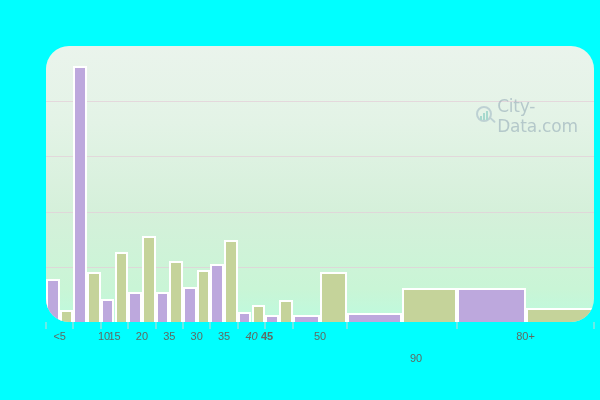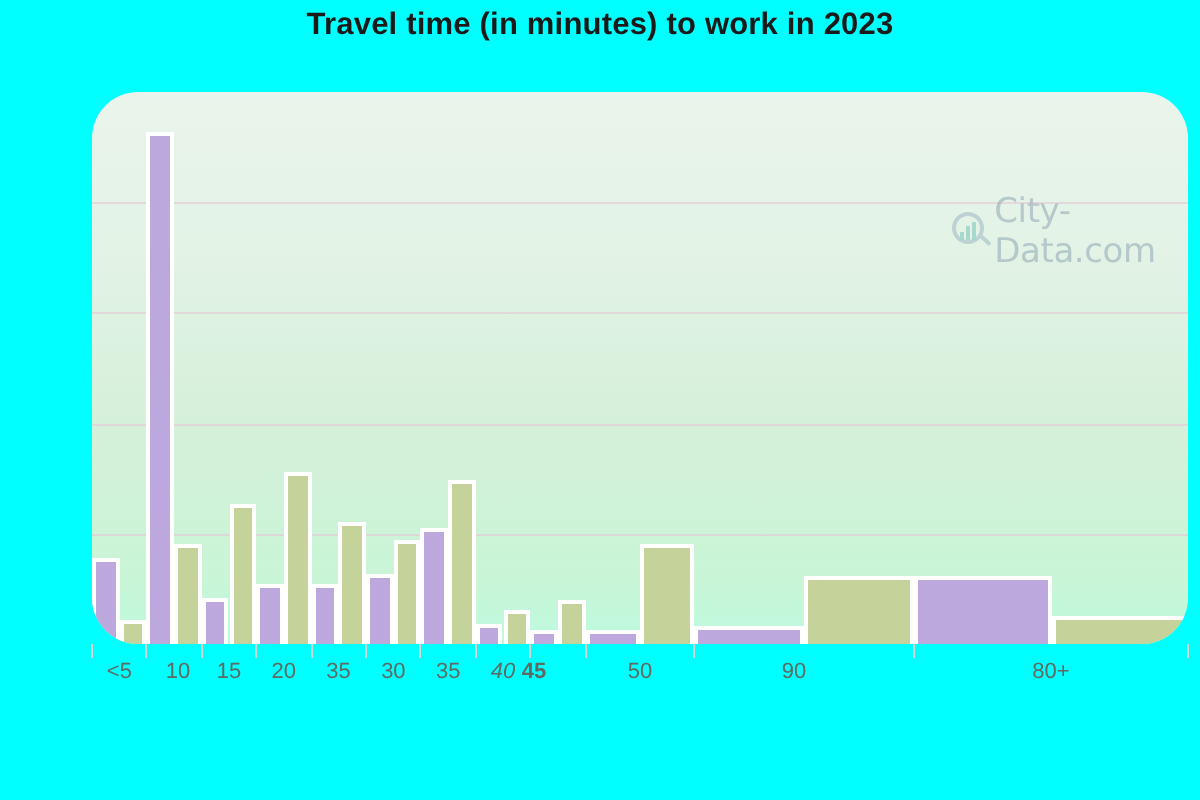--- a/index.html
+++ b/index.html
@@ -95,21 +95,20 @@
   }
   .legend-item { display:flex; align-items:center; gap:6px; }
   .legend-swatch { width:12px; height:12px; border-radius:50%; display:block; }
   .legend-label { font-size:12px; font-weight:bold; color:#1f2b24; }
 </style>
 </head>
 <body>
 
 <div id="chart-root">
 
-  <div class="chart-title">Travel time (in minutes) to work in 2023</div>
 
   <div id="yaxis"></div>
 
   <div id="plot-area">
     <div id="gridlines">
         <div class="gridline" style="top: 220.8px;"></div>
         <div class="gridline" style="top: 165.6px;"></div>
         <div class="gridline" style="top: 110.4px;"></div>
         <div class="gridline" style="top: 55.2px;"></div>
       </div>
@@ -149,38 +148,38 @@
           <span class="b b3"></span>
       </span>
       <span class="wm-text">City-Data.com</span>
     </div>
   </div>
 
   <div id="xaxis">
       <div class="xtickmark" style="left: 0px;"></div>
       <div class="xtick" style="left: 13.7px;">&lt;5</div>
       <div class="xtickmark" style="left: 27.4px;"></div>
-      <div class="xtick" style="left: 43px;">10</div>
+      <div class="xtick" style="left: 58px;">10</div>
       <div class="xtickmark" style="left: 54.8px;"></div>
       <div class="xtick" style="left: 68.5px;">15</div>
       <div class="xtickmark" style="left: 82.2px;"></div>
       <div class="xtick" style="left: 95.9px;">20</div>
       <div class="xtickmark" style="left: 109.6px;"></div>
       <div class="xtick" style="left: 123.3px;">35</div>
       <div class="xtickmark" style="left: 137px;"></div>
       <div class="xtick" style="left: 150.7px;">30</div>
       <div class="xtickmark" style="left: 164.4px;"></div>
       <div class="xtick" style="left: 178.1px;">35</div>
       <div class="xtickmark" style="left: 191.8px;"></div>
       <div class="xtick" style="left: 205.5px; font-style: italic;">40</div>
       <div class="xtickmark" style="left: 219.2px;"></div>
       <div class="xtick" style="left: 221px; font-weight: bold;">45</div>
       <div class="xtickmark" style="left: 246.6px;"></div>
       <div class="xtick" style="left: 274px;">50</div>
       <div class="xtickmark" style="left: 301.4px;"></div>
-      <div class="xtick" style="left: 351px;">90</div>
+      <div class="xtick" style="left: 370px; margin-top: 22px;">90</div>
       <div class="xtickmark" style="left: 411px;"></div>
       <div class="xtick" style="left: 479.5px;">80+</div>
       <div class="xtickmark" style="left: 548px;"></div>
     </div>
 
 
 </div>
 
 </body></html>

